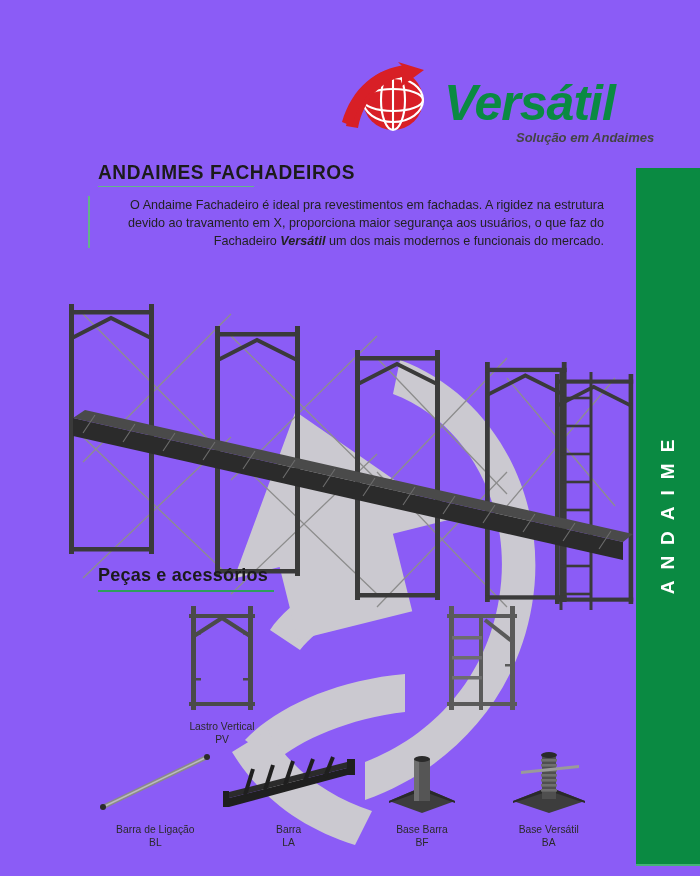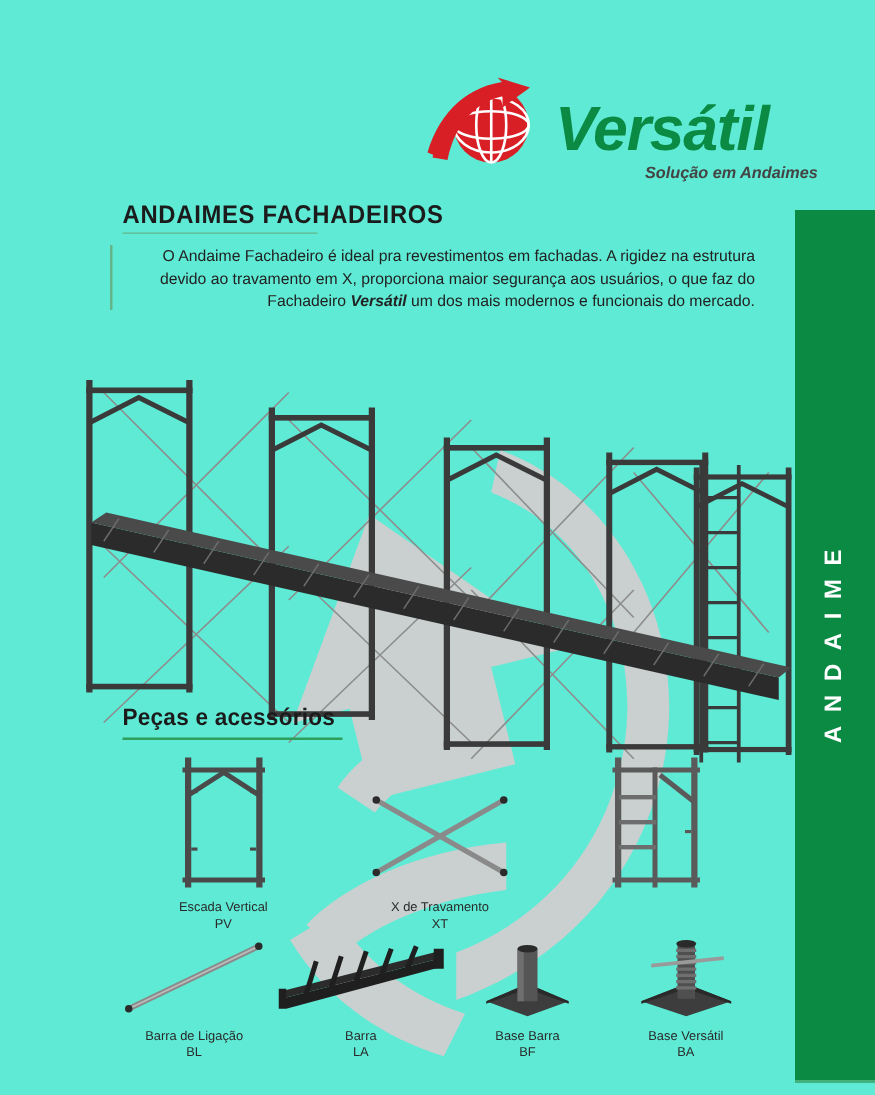--- a/index.html
+++ b/index.html
@@ -11,21 +11,21 @@
     width: 700px;
     height: 876px;
     position: relative;
     overflow: hidden;
     font-family: "Liberation Sans", sans-serif;
     color: #1a1a1a;
   }
   .page {
     position: absolute;
     inset: 0;
-    background: #5eead4;
+    background: #8b5cf6;
     text-decoration: underline;
   }
 
   
   .watermark {
     position: absolute;
     left: 150px;
     top: 300px;
     width: 430px;
     height: 560px;
@@ -316,45 +316,25 @@
           <path d="M13 32 L41 14 L69 32" stroke="#4a4a4a" stroke-width="4" fill="none"></path>
           <g fill="#4a4a4a">
             <rect x="15" y="28" width="5" height="2.5"></rect>
               <rect x="62" y="28" width="5" height="2.5"></rect>
             <rect x="15" y="74" width="5" height="2.5"></rect>
               <rect x="62" y="74" width="5" height="2.5"></rect>
           </g>
         </svg>
       </div>
       <div class="acc-caption">
-        <span>Escada Vertical</span>
+        <span>Lastro Vertical</span>
         <span class="acc-code">PV</span>
       </div>
     </div>
 
-    <div class="acc-cell">
-      <div class="acc-art">
-        <svg width="118" height="88" viewBox="0 0 118 88">
-          <g stroke="#8a8a8a" stroke-width="4" stroke-linecap="round">
-            <line x1="8" y1="16" x2="110" y2="74"></line>
-            <line x1="110" y1="16" x2="8" y2="74"></line>
-          </g>
-          <g fill="#2b2b2b">
-            <circle cx="8" cy="16" r="3"></circle>
-              <circle cx="110" cy="16" r="3"></circle>
-            <circle cx="8" cy="74" r="3"></circle>
-              <circle cx="110" cy="74" r="3"></circle>
-          </g>
-        </svg>
-      </div>
-      <div class="acc-caption">
-        <span>X de Travamento</span>
-        <span class="acc-code">XT</span>
-      </div>
-    </div>
 
 
     <div class="acc-cell">
       <div class="acc-art">
         <svg width="86" height="108" viewBox="0 0 86 108">
           <g fill="#5a5a5a">
             <rect x="10" y="2" width="5" height="104"></rect>
             <rect x="40" y="10" width="4" height="96"></rect>
             <rect x="71" y="2" width="5" height="104"></rect>
             <rect x="8" y="10" width="70" height="4"></rect>

